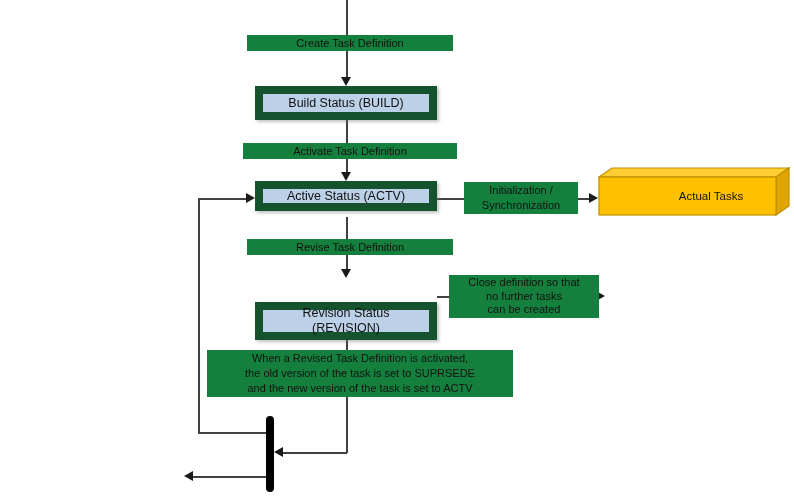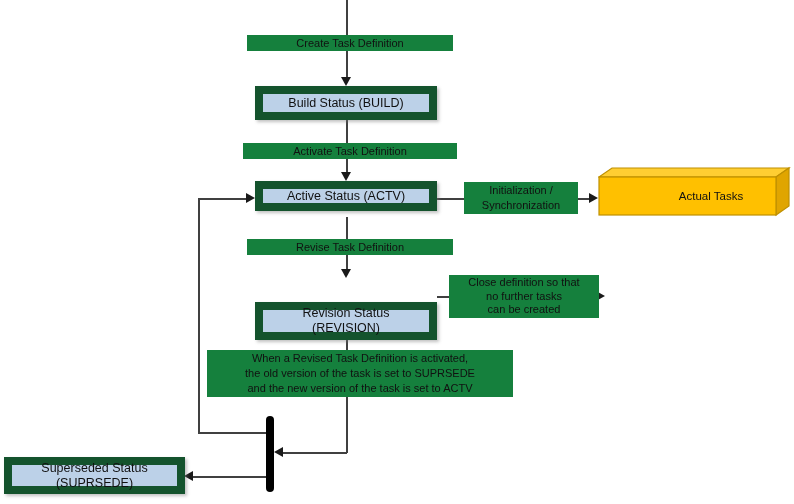--- a/index.html
+++ b/index.html
@@ -100,24 +100,20 @@
   <div class="node" style="left:255px;top:181px;width:182px;height:30px;">
     <span>Active Status (ACTV)</span>
   </div>
 
   <div class="node" style="left:255px;top:278px;width:182px;height:38px;margin-top:24px;">
     <span>Revision Status</span>
     <span>(REVISION)</span>
   </div>
 
 
-  <div class="node" style="left:4px;top:457px;width:181px;height:37px;">
-    <span>Superseded Status</span>
-    <span>(SUPRSEDE)</span>
-  </div>
 
   <svg id="actual-tasks-svg" width="193" height="51">
     <polygon points="1,11 14,2 191,2 178,11" fill="#FFCE32" stroke="#BF9000" stroke-width="1.2"></polygon>
     <polygon points="178,11 191,2 191,40 178,49" fill="#E0A500" stroke="#BF9000" stroke-width="1.2"></polygon>
     <rect x="1" y="11" width="177" height="38" fill="#FFC000" stroke="#BF9000" stroke-width="1.2"></rect>
   </svg>
   <div id="actual-tasks-label">Actual Tasks</div>
 
   <div class="edge-label" style="left:247px;top:35px;width:200px;">Create Task Definition</div>
 

